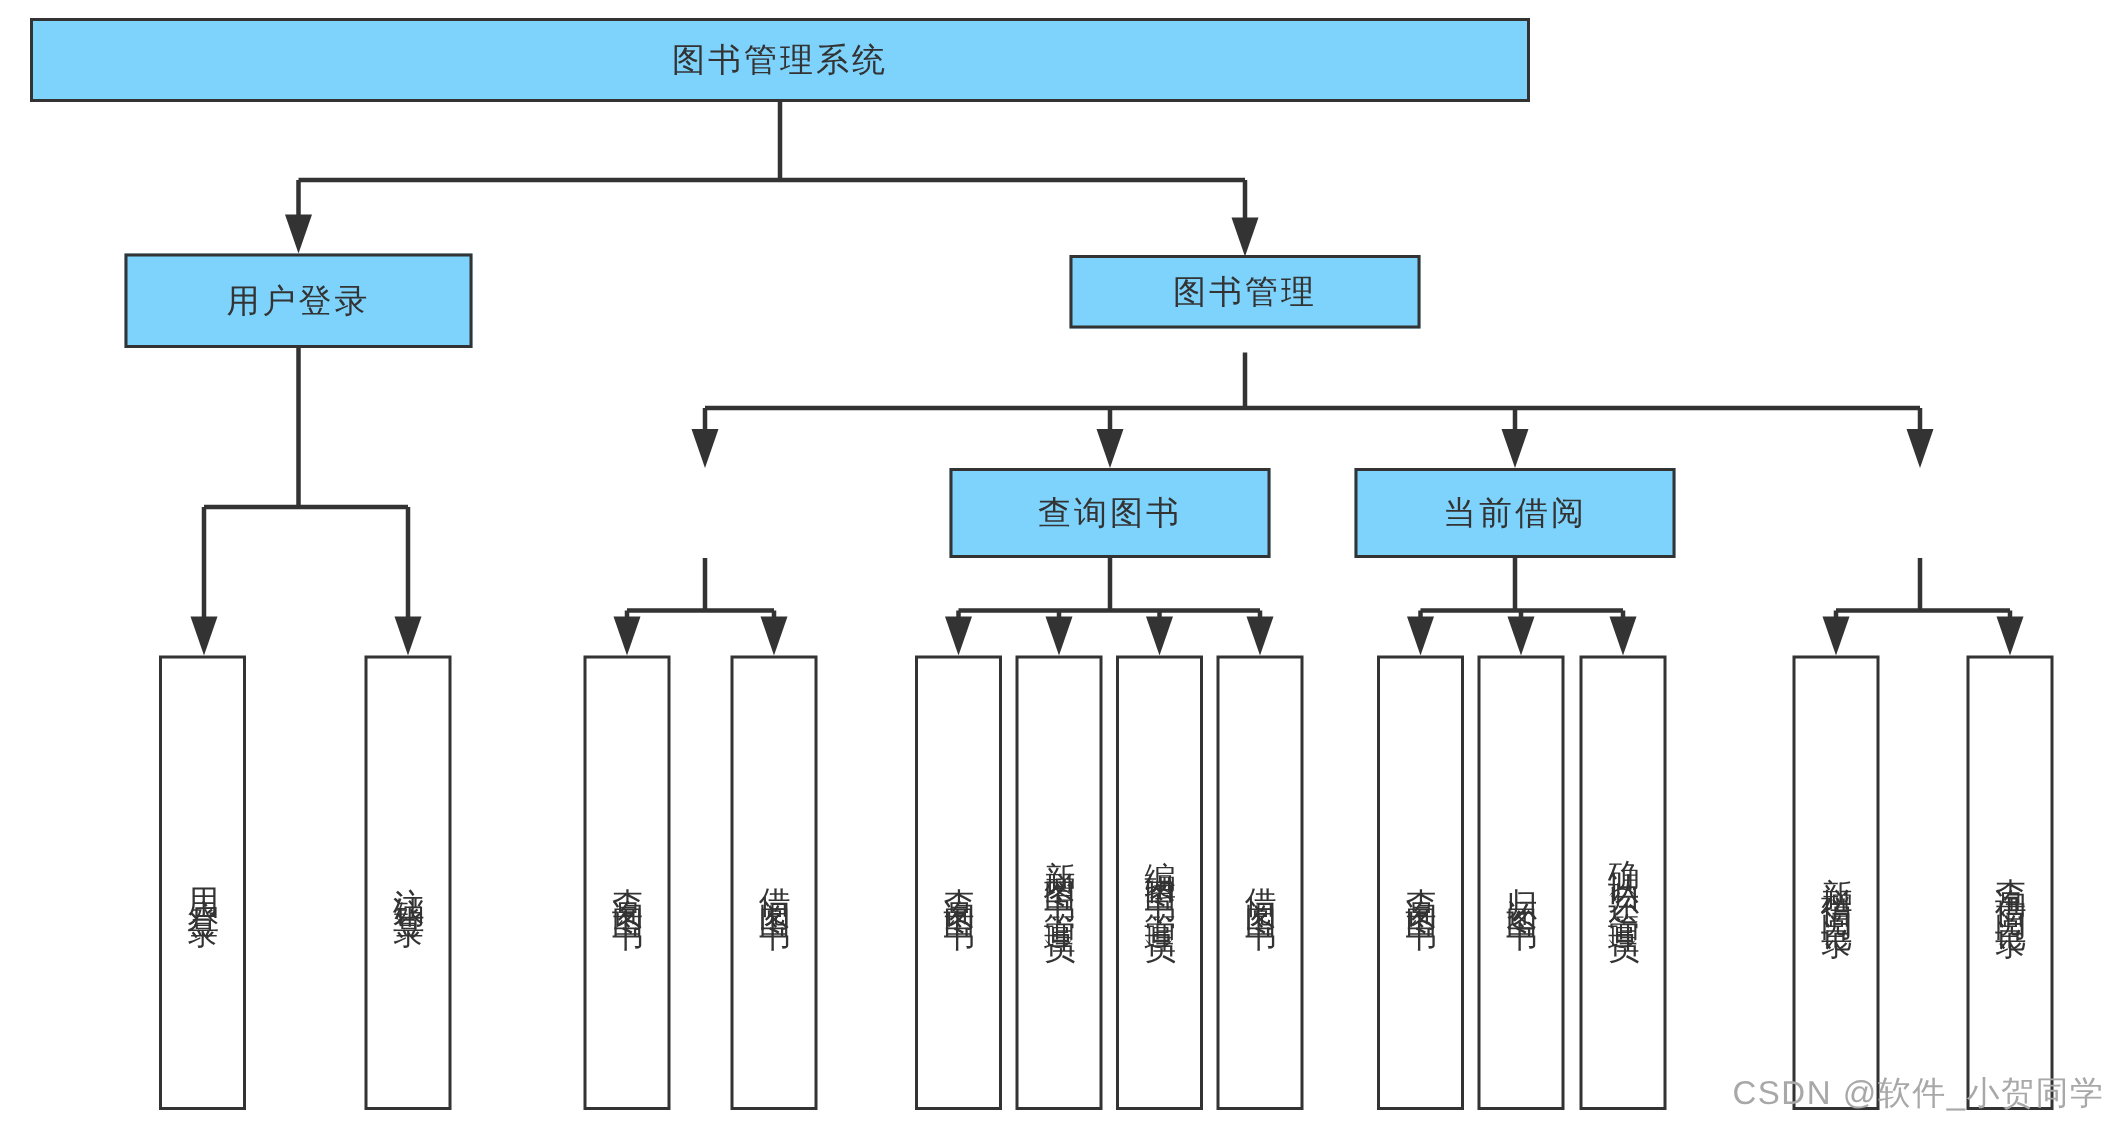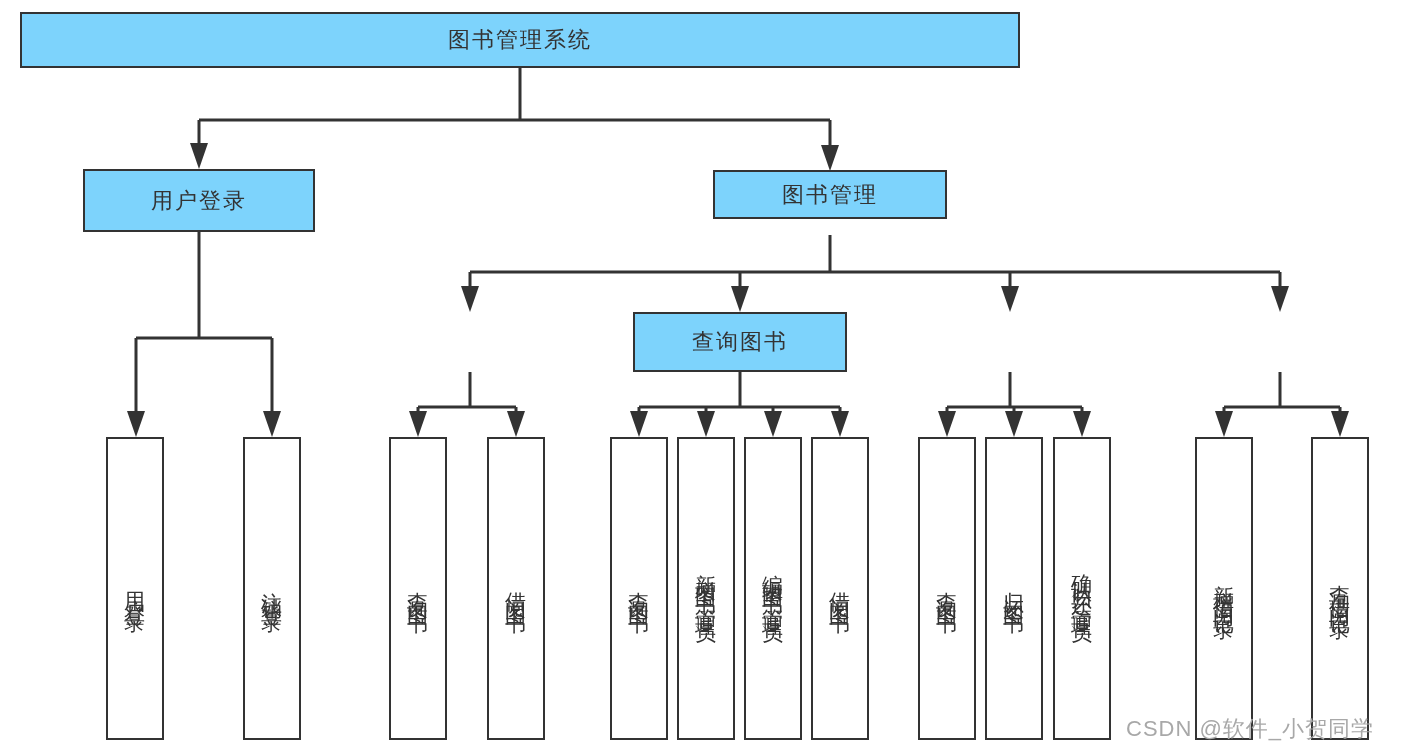--- a/index.html
+++ b/index.html
@@ -39,21 +39,21 @@
   .leaf span{
     writing-mode:vertical-rl;
     text-orientation:upright;
     font-size:21px;
     line-height:1;
     letter-spacing:7px;
     color:var(--text);
   }
   .watermark{
     position:absolute;
-    left:1126px;top:714px;
+    left:1155px;top:714px;
     font-size:22px;
     letter-spacing:1px;
     color:var(--wm);
     white-space:nowrap;
   }
 </style>
 </head>
 <body>
 
 <div class="canvas">
@@ -124,20 +124,23 @@
   <div class="node" style="left:83px;top:169px;width:232px;height:63px">
     <span>用户登录</span>
   </div>
   <div class="node" style="left:713px;top:170px;width:234px;height:49px">
     <span>图书管理</span>
   </div>
 
   <div class="node" style="left:633px;top:312px;width:214px;height:60px">
     <span>查询图书</span>
   </div>
+  <div class="node" style="left:903px;top:312px;width:214px;height:60px">
+    <span>当前借阅</span>
+  </div>
 
   <div class="leaf" style="left:106px">
     <span>用户登录</span>
   </div>
   <div class="leaf" style="left:243px">
     <span>注销登录</span>
   </div>
 
   <div class="leaf" style="left:389px">
     <span>查询图书</span>

